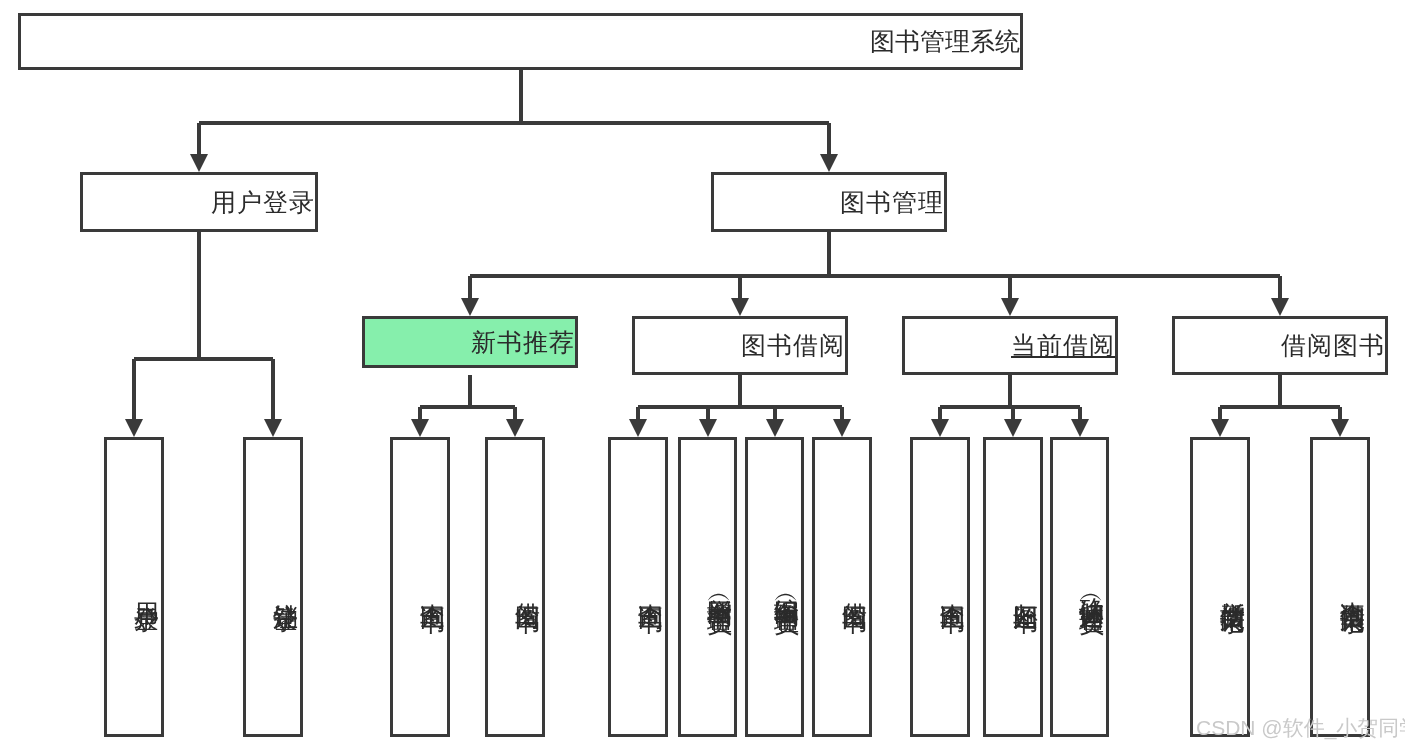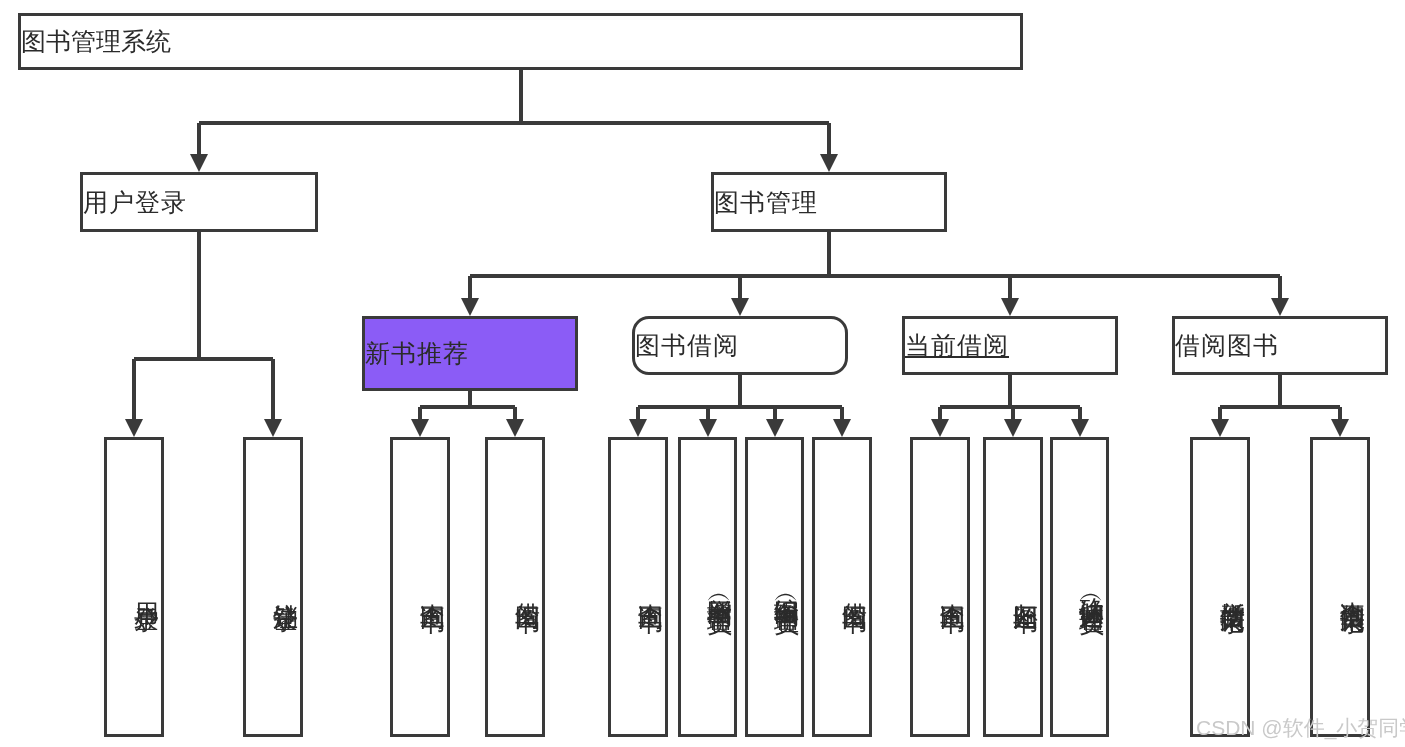--- a/index.html
+++ b/index.html
@@ -7,21 +7,21 @@
     width:1405px;height:747px;background:#ffffff;
     font-family:"Liberation Sans","DejaVu Sans",sans-serif;
     overflow:hidden;position:relative;
   }
   #stage{position:absolute;left:0;top:0;width:1405px;height:747px;}
   svg#wires{position:absolute;left:0;top:0;width:1405px;height:747px;pointer-events:none;}
 
   .node{
     position:absolute;box-sizing:border-box;
     border:3px solid #3a3a3a;background:#ffffff;
-    display:flex;align-items:center;justify-content:flex-start;
+    display:flex;align-items:center;justify-content:flex-end;
     color:#2b2b2b;z-index:2;
   }
   .node.h{font-size:25px;letter-spacing:1px;}
   .node.root{font-size:25px;}
   .node.leaf{
     writing-mode:vertical-rl;text-orientation:upright;
     font-size:25px;line-height:1.12;letter-spacing:2px;
     padding:10px 0;align-items:flex-start;justify-content:center;
     white-space:nowrap;
   }
@@ -90,24 +90,24 @@
     </svg>
 <div class="node root" style="left: 18px; top: 13px; width: 1005px; height: 57px; border-color: rgb(58, 58, 58); background: rgb(255, 255, 255); color: rgb(43, 43, 43);">
       <span>图书管理系统</span>
     </div>
     <div class="node h" style="left: 80px; top: 172px; width: 238px; height: 60px; border-color: rgb(58, 58, 58); background: rgb(255, 255, 255); color: rgb(43, 43, 43);">
       <span>用户登录</span>
     </div>
     <div class="node h" style="left: 711px; top: 172px; width: 236px; height: 60px; border-color: rgb(58, 58, 58); background: rgb(255, 255, 255); color: rgb(43, 43, 43);">
       <span>图书管理</span>
     </div>
-    <div class="node h" style="left: 362px; top: 316px; width: 216px; height: 75px; border-color: rgb(58, 58, 58); background: #8b5cf6; color: rgb(43, 43, 43);">
+    <div class="node h" style="left: 362px; top: 316px; width: 216px; height: 52px; border-color: rgb(58, 58, 58); background: #86efac; color: rgb(43, 43, 43);">
       <span>新书推荐</span>
     </div>
-    <div class="node h" style="left: 632px; top: 316px; width: 216px; height: 59px; border-color: rgb(58, 58, 58); background: rgb(255, 255, 255); color: rgb(43, 43, 43); border-radius: 17px;">
+    <div class="node h" style="left: 632px; top: 316px; width: 216px; height: 59px; border-color: rgb(58, 58, 58); background: rgb(255, 255, 255); color: rgb(43, 43, 43);">
       <span>图书借阅</span>
     </div>
     <div class="node h" style="left: 902px; top: 316px; width: 216px; height: 59px; border-color: rgb(58, 58, 58); background: rgb(255, 255, 255); color: rgb(43, 43, 43); text-decoration: underline;">
       <span>当前借阅</span>
     </div>
     <div class="node h" style="left: 1172px; top: 316px; width: 216px; height: 59px; border-color: rgb(58, 58, 58); background: rgb(255, 255, 255); color: rgb(43, 43, 43);">
       <span>借阅图书</span>
     </div>
     <div class="node leaf" style="left: 104px; top: 437px; width: 60px; height: 300px; border-color: rgb(58, 58, 58); background: rgb(255, 255, 255); color: rgb(43, 43, 43);">
       <span>用户登录</span>

